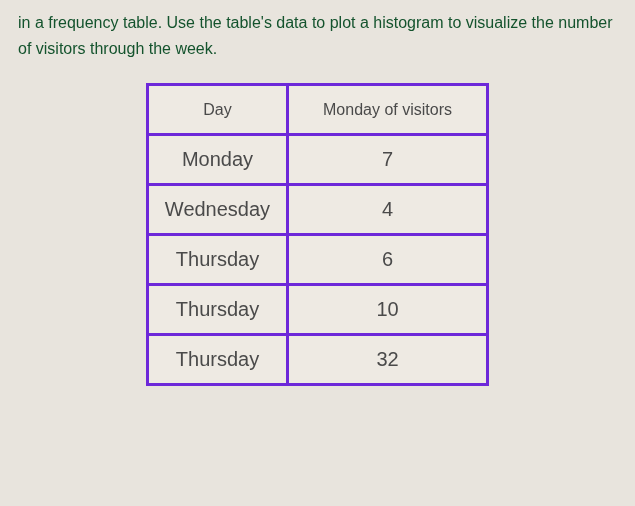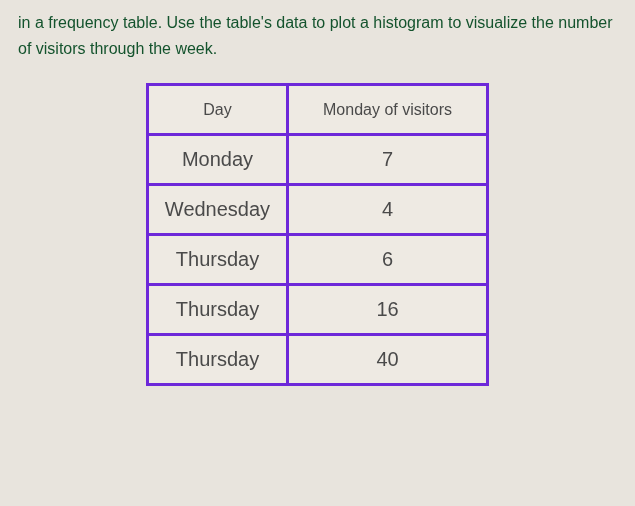--- a/index.html
+++ b/index.html
@@ -73,21 +73,21 @@
       <tr>
         <td class="col-day">Wednesday</td>
         <td class="col-visitors">4</td>
       </tr>
       <tr>
         <td class="col-day">Thursday</td>
         <td class="col-visitors">6</td>
       </tr>
       <tr>
         <td class="col-day">Thursday</td>
-        <td class="col-visitors">16</td>
+        <td class="col-visitors">10</td>
       </tr>
       <tr>
         <td class="col-day">Thursday</td>
-        <td class="col-visitors">40</td>
+        <td class="col-visitors">32</td>
       </tr>
     </tbody>
   </table>
 </div>
 
 </body></html>

